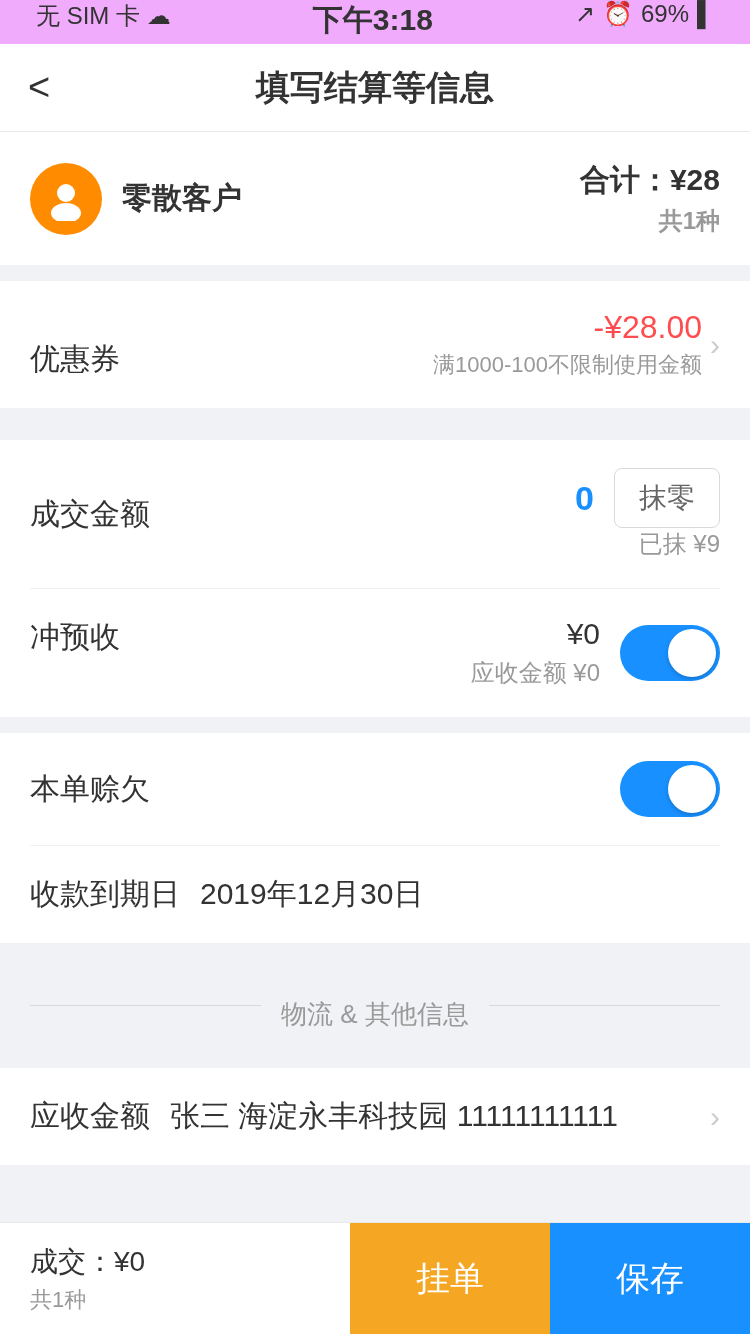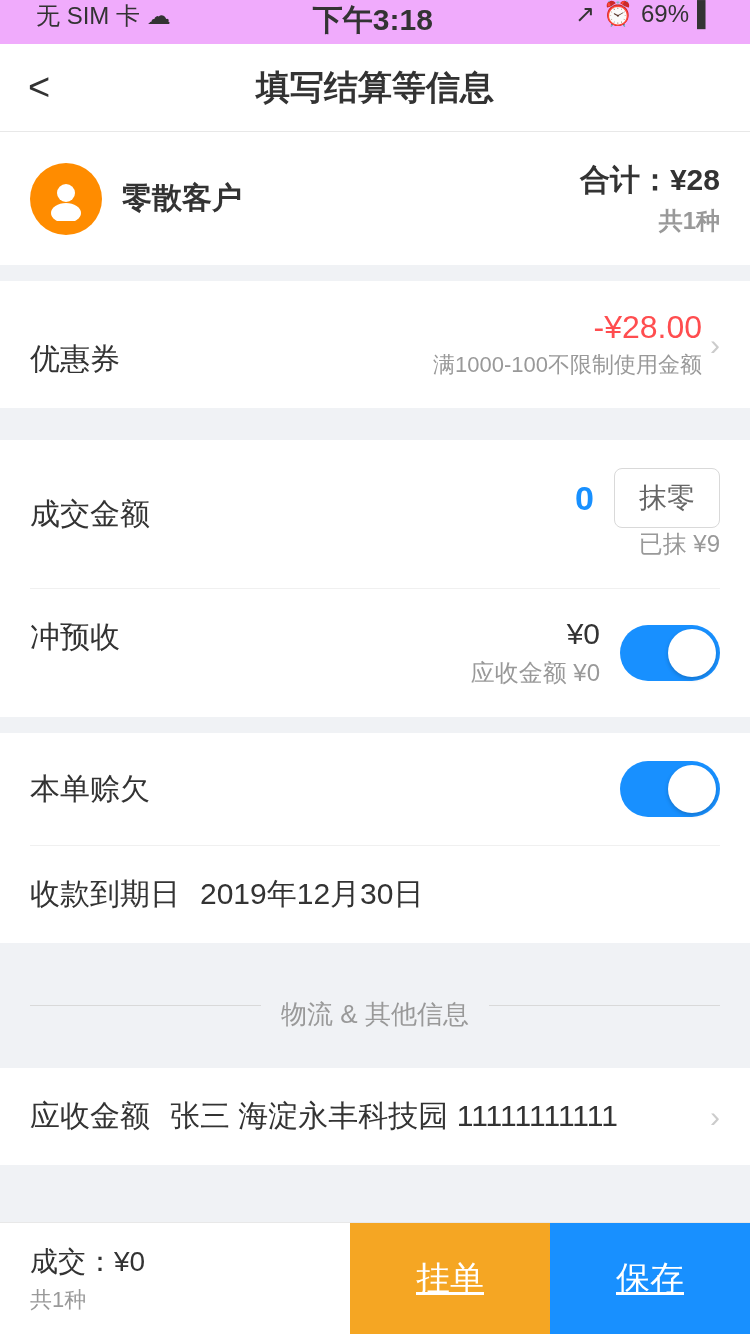--- a/index.html
+++ b/index.html
@@ -317,21 +317,20 @@
     .bottom-btn {
       width: 200px;
       height: 112px;
       display: flex;
       align-items: center;
       justify-content: center;
       font-size: 34px;
       color: #fff;
       font-weight: 500;
       cursor: pointer;
-      text-decoration: underline;
     }
     .btn-hold {
       background: #f5a623;
     }
     .btn-save {
       background: #1890ff;
     }
     .ya-stripped {
       font-size: 24px;
       color: #999;

